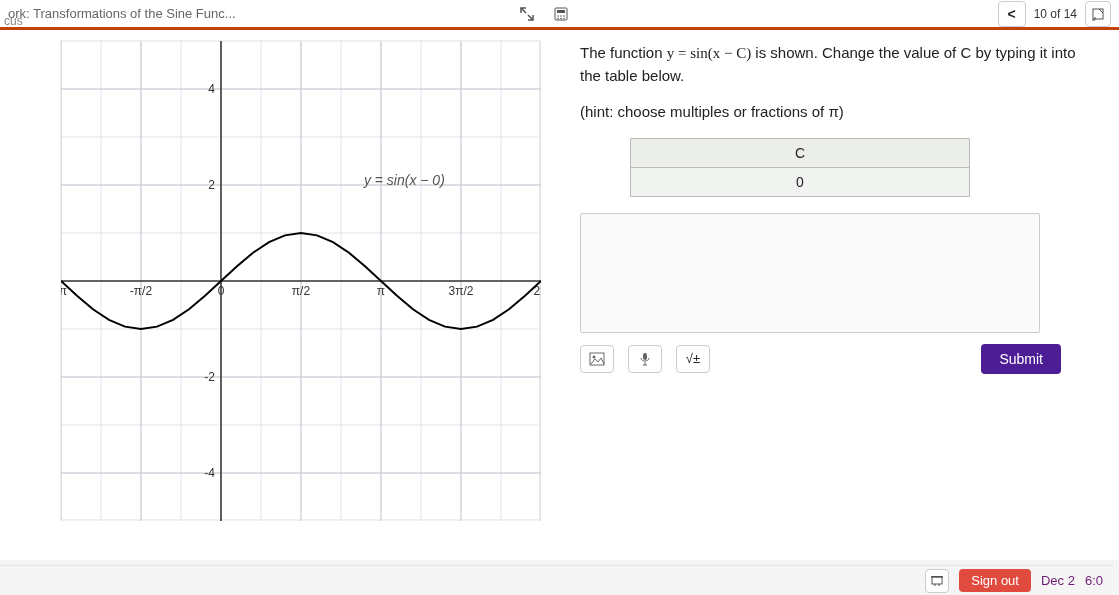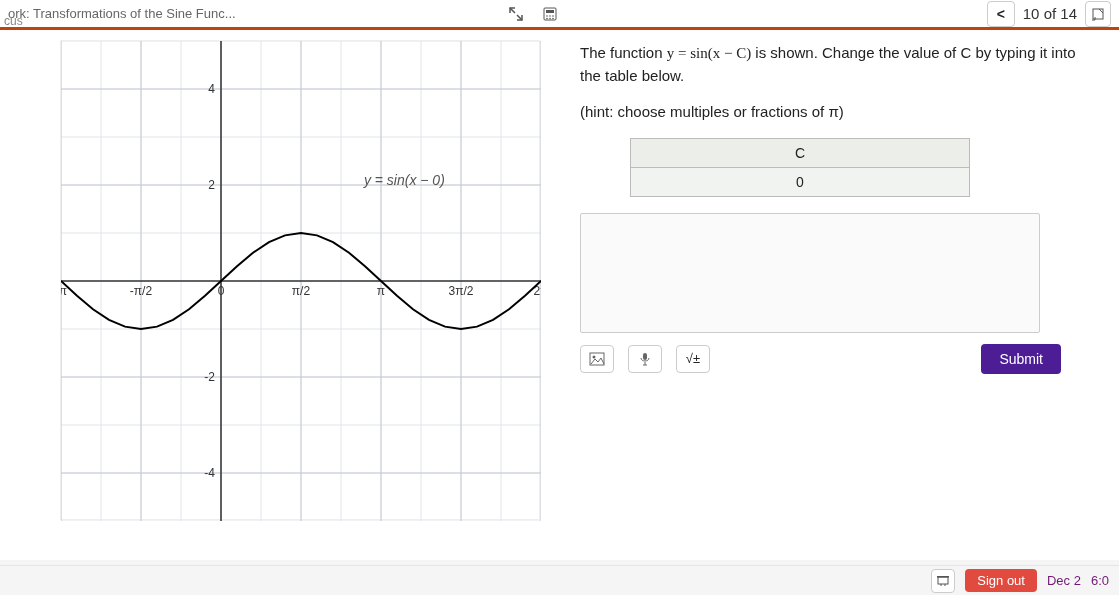--- a/index.html
+++ b/index.html
@@ -2,37 +2,37 @@
 <html><head>
 <meta charset="utf-8">
 <style>
   * { box-sizing: border-box; margin: 0; padding: 0; }
   body { font-family: Arial, sans-serif; font-size: 14px; background: #f5f5f5; color: #222; width: 1119px; height: 595px; overflow: hidden; position: relative; }
   .topbar { display: flex; align-items: center; height: 30px; background: #fff; border-bottom: 3px solid #c2410c; padding: 0 8px; }
   .topbar-title { color: #666; font-size: 13px; }
   .topbar-spacer { flex: 1; }
   .topbar-icon { width: 26px; height: 26px; display: flex; align-items: center; justify-content: center; color: #555; margin: 0 4px; cursor: pointer; }
   .prev-btn { width: 28px; height: 26px; border: 1px solid #ccc; background: #fff; border-radius: 4px; display:flex; align-items:center; justify-content:center; cursor:pointer; font-weight:bold; }
-  .progress { margin: 0 8px; font-size: 15px; color: #333; }
+  .progress { margin: 0 8px; font-size: 12px; color: #333; }
   .note-icon { width: 26px; height: 26px; border:1px solid #ccc; border-radius:4px; display:flex; align-items:center; justify-content:center; background:#fff; }
   .side-tab { position: absolute; left: 0; top: 12px; font-size: 12px; color: #888; padding: 2px 4px; }
   .content { display: flex; height: 530px; background: #fff; }
   .chart-col { width: 560px; padding: 10px 10px 0 60px; position: relative; }
   .chart-wrap { position: relative; width: 480px; height: 480px; border: 1px solid #eee; }
   .text-col { flex: 1; padding: 12px 40px 10px 20px; position: relative; }
   .para { margin-bottom: 14px; line-height: 1.5; font-size: 15px; }
   .math { font-family: 'Times New Roman', serif; }
   .c-table { margin: 8px 0 16px 50px; border-collapse: collapse; width: 340px; }
   .c-table td { border: 1px solid #bbb; padding: 6px 0; text-align: center; background: #f0f3f0; font-size: 14px; }
   .c-table .head-row td { background: #eceee9; }
   .answer-box { width: 460px; height: 120px; border: 1px solid #ccc; background: #fafafa; border-radius: 2px; resize: none; padding: 8px; font-family: inherit; font-size: 14px; }
   .answer-toolbar { display:flex; align-items:center; gap: 14px; margin-top: 8px; }
   .tool-btn { width: 34px; height: 28px; border: 1px solid #ccc; background:#fff; border-radius:4px; display:flex; align-items:center; justify-content:center; cursor:pointer; font-size:13px; }
   .submit-btn { margin-left: auto; margin-right: 18px; background: #4c1d95; color: #fff; border: none; border-radius: 4px; padding: 7px 18px; font-size: 14px; cursor: pointer; }
-  .bottombar { position:absolute; bottom:0; left:0; right:0; height: 30px; display:flex; align-items:center; justify-content:flex-end; gap:10px; padding: 0 10px; background:#f5f5f5; border-top:1px solid #e5e5e5; }
+  .bottombar { position:absolute; bottom:0; left:0; right:6px; height: 30px; display:flex; align-items:center; justify-content:flex-end; gap:10px; padding: 0 10px; background:#f5f5f5; border-top:1px solid #e5e5e5; }
   .signout-btn { background:#e04a3f; color:#fff; border:none; border-radius:4px; padding:4px 12px; font-size:13px; cursor:pointer; }
   .date-txt, .time-txt { font-size: 13px; color:#701a75; }
   .present-icon { width:24px; height:24px; border:1px solid #ccc; border-radius:4px; display:flex; align-items:center; justify-content:center; background:#fff; }
   .taskbar-icons { position:absolute; bottom:0; left: 440px; display:flex; gap:6px; align-items:center; height:30px; }
   .round-ico { width:20px; height:20px; border-radius:50%; display:flex; align-items:center; justify-content:center; font-size:11px; }
 </style>
 </head>
 <body>
 
 <div class="topbar">

